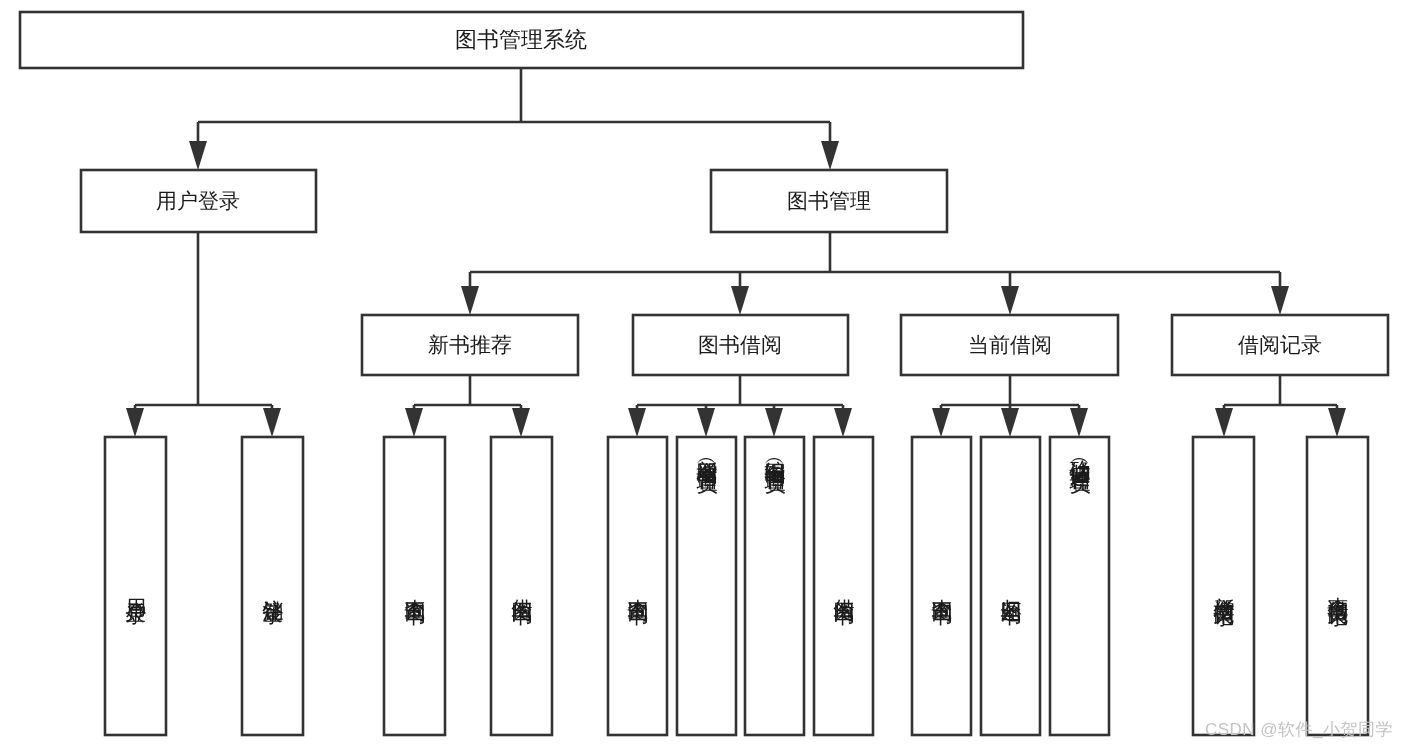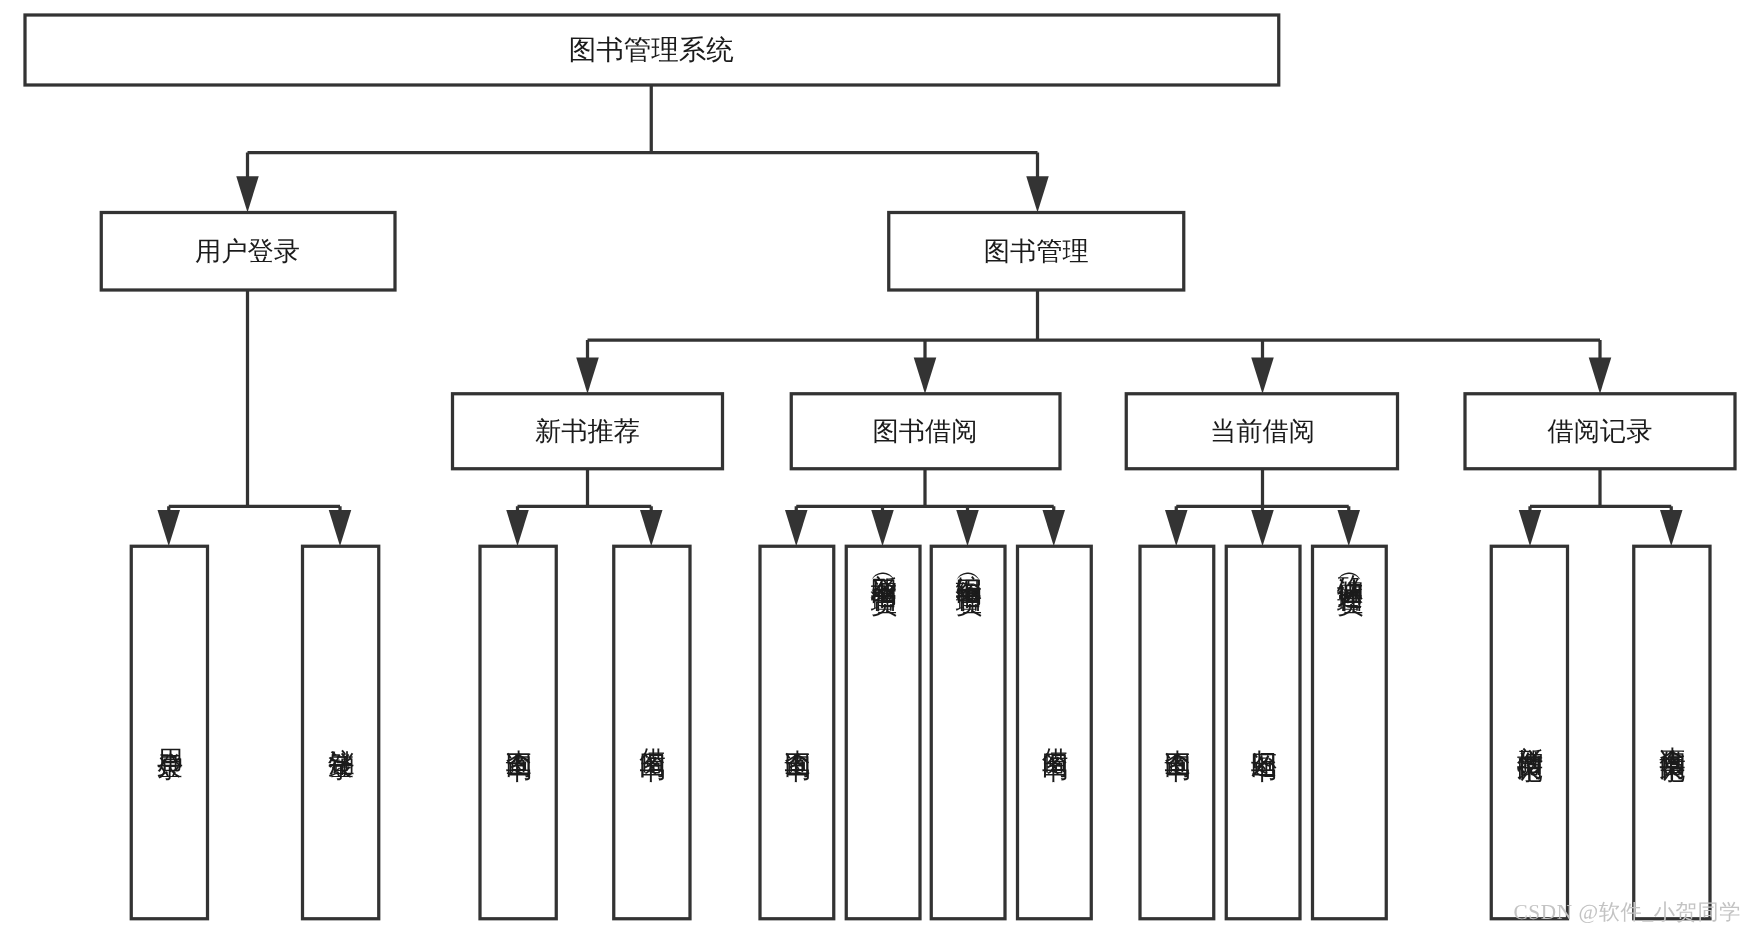--- a/index.html
+++ b/index.html
@@ -69,21 +69,21 @@
     font-size: 21px;
     line-height: 1.0;
     letter-spacing: 2px;
     color: #1b1b1b;
     white-space: nowrap;
   }
   .watermark {
     position: absolute;
     right: 12px;
     bottom: 6px;
-    font-family: Liberation Serif, serif;
+    font-family: Liberation Sans, sans-serif;
     font-size: 17px;
     color: #c3c3c3;
     letter-spacing: 0.5px;
     white-space: nowrap;
   }
 </style>
 </head>
 <body>
 
 <div id="diagram-root">

